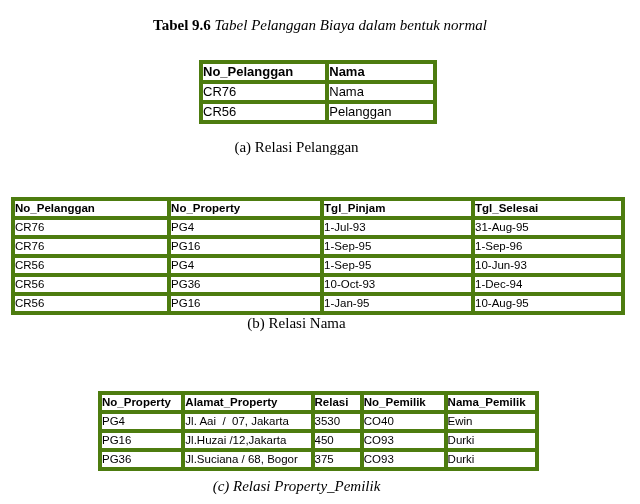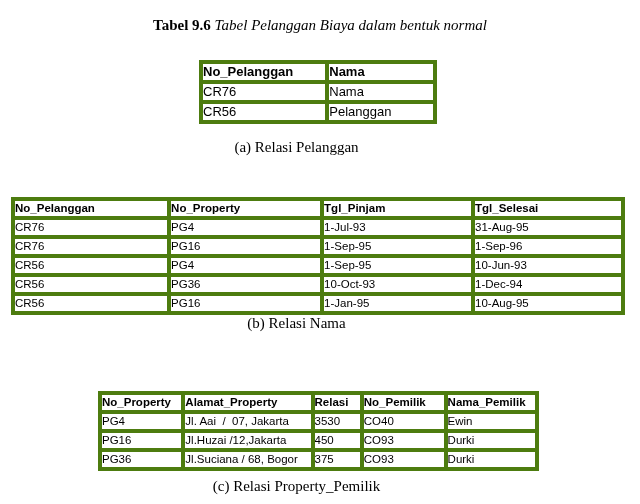--- a/index.html
+++ b/index.html
@@ -141,13 +141,13 @@
   </tr>
   <tr>
     <td>PG36</td>
     <td>Jl.Suciana / 68, Bogor</td>
     <td>375</td>
     <td>CO93</td>
     <td>Durki</td>
   </tr>
 </tbody>
   </table>
-<div class="sub-caption" style="top:478px;">(c) Relasi Property_Pemilik</div>
+<div class="sub-caption" style="top:478px;font-style:italic;">(c) Relasi Property_Pemilik</div>
 
 </body></html>

